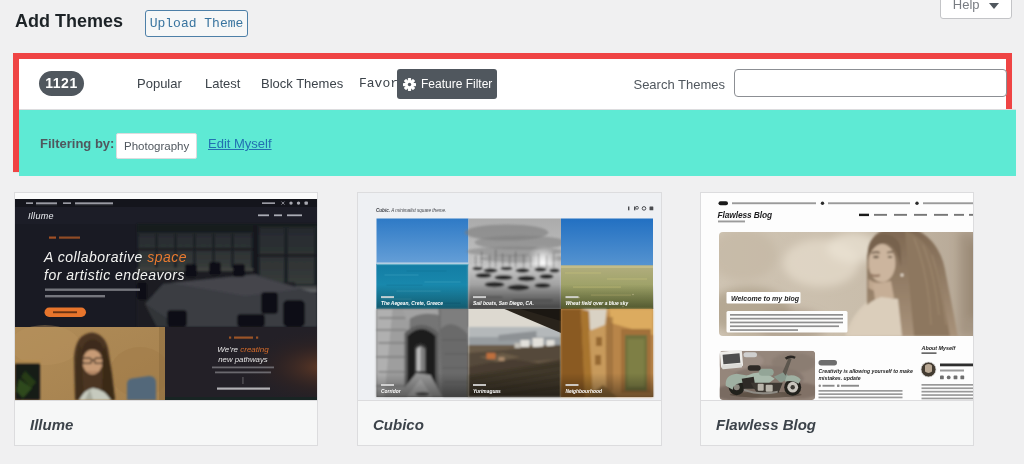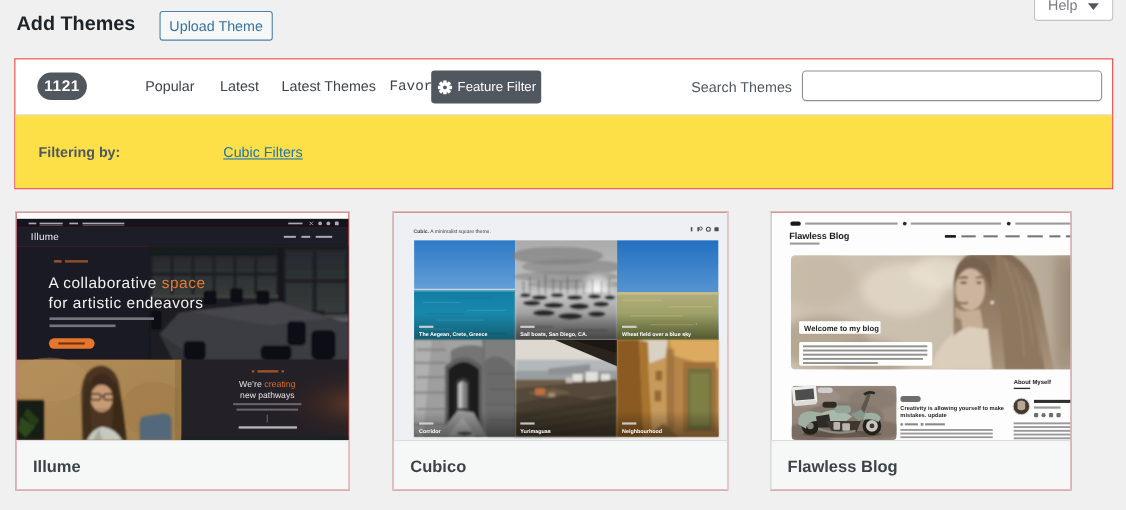--- a/index.html
+++ b/index.html
@@ -1,64 +1,65 @@
 <!DOCTYPE html>
 <html><head>
 <meta charset="utf-8">
 <style>
   * { margin:0; padding:0; box-sizing:border-box; }
   html,body { width:1024px; height:464px; overflow:hidden; }
   body { background:#f0f0f1; font-family:"Liberation Sans", sans-serif; position:relative; }
   .abs { position:absolute; }
   h1.page-title { left:15px; top:10px; font-size:18px; font-weight:700; color:#1d2327; line-height:1.3; }
-  .upload-btn { left:145px; top:10px; width:103px; height:27px; background:#f6f7f7; border:1px solid #4e80a8; border-radius:3px; color:#38749f; font-size:13px; line-height:25px; text-align:center; }
+  .upload-btn { left:145px; top:10px; width:103px; height:27px; background:#f6f7f7; border:1px solid #4e80a8; border-radius:3px; color:#38749f; font-size:13px; line-height:25px; text-align:center;font-family:Liberation Mono, monospace; }
   .help-btn { left:940px; top:-8px; width:72px; height:27px; background:#fff; border:1px solid #c3c4c7; border-radius:0 0 3px 3px; color:#787c82; font-size:13px; line-height:24px; text-align:center; }
   .help-btn .tri { display:inline-block; width:0; height:0; border-left:5px solid transparent; border-right:5px solid transparent; border-top:6px solid #50575e; margin-left:6px; vertical-align:middle; }
-  .wp-filter { left:13px; top:53px; width:999px; height:119px; background:#fff; border:1px solid #ef4444; box-shadow:0 1px 1px rgba(0,0,0,.04); }
+  .wp-filter { left:13px; top:53px; width:999px; height:119px; background:#fff; border:6px solid #ef4444; box-shadow:0 1px 1px rgba(0,0,0,.04); }
   .count { left:20px; top:12px; width:45px; height:25px; background:#50575e; color:#fff; border-radius:13px; font-size:14px; font-weight:600; line-height:25px; text-align:center; letter-spacing:0.5px; }
   .flink { top:17px; font-size:13px; color:#3c434a;margin-left:36px; }
   .ff-btn { left:378px; top:10px; height:30px; background:#50575e; color:#fff; border-radius:3px; font-size:12px; line-height:30px; padding:0 5px 0 6px; }
   .gear { display:inline-block; vertical-align:-3px; margin-right:5px; }
   .search-label { top:18px; left:550px; width:156px; text-align:right; font-size:13px; color:#50575e; }
   .search-input { left:715px; top:10px; width:273px; height:28px; background:#fff; border:1px solid #8c8f94; border-radius:4px; }
-  .filtered-row { left:0; top:50px; width:997px; height:67px; background:#fde047; border-top:1px solid #dcdcde; }
+  .filtered-row { left:0; top:50px; width:997px; height:67px; background:#5eead4; border-top:1px solid #dcdcde; }
   .filter-label { left:21px; top:26px; font-size:13px; font-weight:700; color:#50575e; }
   .chip { left:97px; top:23px; height:26px; background:#fff; border:1px solid #dcdcde; border-radius:2px; font-size:11.5px; color:#50575e; line-height:24px; padding:0 7px; }
   .edit-link { left:189px; top:26px; font-size:13px; color:#2271b1; text-decoration:underline; }
-  .theme-card { top:192px; height:254px; background:#b91c1c; border:1px solid #dcdcde; }
+  .theme-card { top:192px; height:254px; background:#84cc16; border:1px solid #dcdcde;font-style:italic; }
   .theme-shot { position:absolute; left:0; top:0; width:100%; height:208px; overflow:hidden; }
   .theme-name { position:absolute; left:0; bottom:0; width:100%; height:45px; background:#f6f7f7; border-top:1px solid #dcdcde; font-size:15px; font-weight:600; color:#3c434a; line-height:15px; padding:16px 0 0 15px; }
 </style>
 </head>
 <body>
   <h1 class="abs page-title">Add Themes</h1>
   <div class="abs upload-btn">Upload Theme</div>
   <div class="abs help-btn">Help <span class="tri"></span></div>
 
   <div class="abs wp-filter">
     <div class="abs count">1121</div>
     <div class="abs flink" style="left:82px;">Popular</div>
     <div class="abs flink" style="left:150px;text-align:right;">Latest</div>
-    <div class="abs flink" style="left:206px;">Latest Themes</div>
+    <div class="abs flink" style="left:206px;">Block Themes</div>
     <div class="abs flink" style="left:304px;font-family:Liberation Mono, monospace;">Favorites</div>
     <div class="abs search-label">Search Themes</div>
     <div class="abs ff-btn"><span class="gear"><svg width="13" height="13" viewBox="0 0 20 20">
           <g fill="#fff">
             <rect x="7.5" y="0" width="5" height="20" rx="1"></rect>
             <rect x="0" y="7.5" width="20" height="5" rx="1"></rect>
             <rect x="7.5" y="0" width="5" height="20" rx="1" transform="rotate(45 10 10)"></rect>
             <rect x="7.5" y="0" width="5" height="20" rx="1" transform="rotate(-45 10 10)"></rect>
             <circle cx="10" cy="10" r="6.5"></circle>
           </g>
           <circle cx="10" cy="10" r="2.6" fill="#50575e"></circle>
         </svg></span>Feature Filter</div>
     <div class="abs search-input"></div>
     <div class="abs filtered-row">
       <div class="abs filter-label">Filtering by:</div>
-      <div class="abs edit-link">Cubic Filters</div>
+      <div class="abs chip">Photography</div>
+      <div class="abs edit-link">Edit Myself</div>
     </div>
   </div>
 
   <div class="abs theme-card" style="left:14px; width:304px;">
     <div class="theme-shot" id="shot1">
 <svg width="302" height="207" viewBox="0 0 302 207" font-family="Liberation Sans, sans-serif">
 <defs>
 <linearGradient id="corkbg" x1="0" y1="0" x2="1" y2="1">
 <stop offset="0" stop-color="#b08c58"></stop>
             <stop offset="1" stop-color="#a5814e"></stop>

